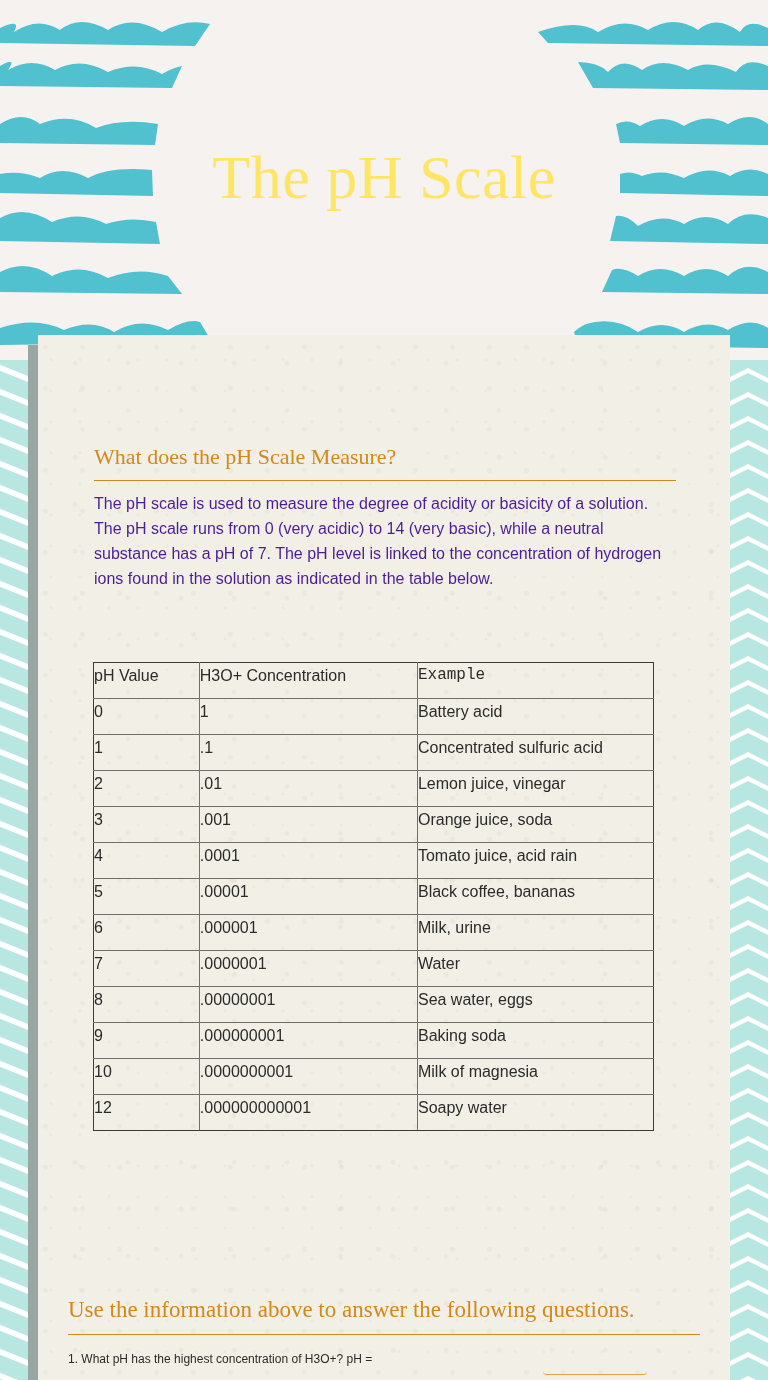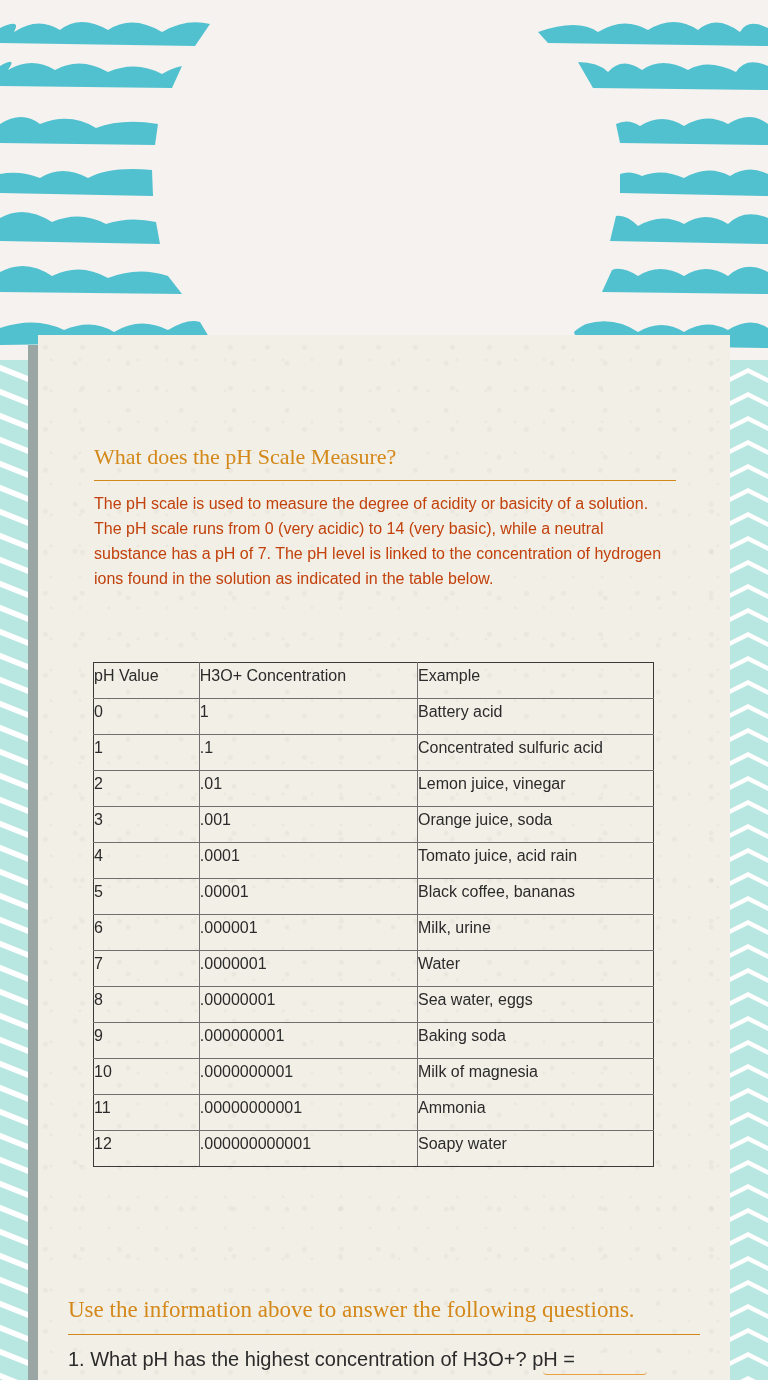--- a/index.html
+++ b/index.html
@@ -40,41 +40,41 @@
     background-size: 37px 41px, 53px 47px, 29px 31px;
   }
   .section-heading {
     position: absolute; font-family: "Liberation Serif", serif; font-weight: normal;
     color: #d4881a; margin: 0; text-align: center;
   }
   .h1 { left: 94px; top: 444px; font-size: 22px; }
   .rule1 { position: absolute; left: 94px; top: 480px; width: 582px; height: 0; border-top: 1.5px solid #d4881a; }
   .intro {
     position: absolute; left: 94px; top: 491px; width: 580px;
-    font-size: 16px; line-height: 25px; color: #c2410c; margin: 0;
+    font-size: 16px; line-height: 25px; color: #4c1d95; margin: 0;
     font-family: "Liberation Sans", sans-serif;
   }
   table.ph {
     position: absolute; left: 93px; top: 662px; width: 561px;
     border-collapse: collapse; font-family: "Liberation Sans", sans-serif;
     font-size: 16px; color: #2b2b2b; border-radius: 10px;
   }
   table.ph td, table.ph th {
     border: 1px solid #6f6f6f; height: 35px; padding: 0 0 0 0;
     vertical-align: top; text-align: left; font-weight: normal; line-height: 25px;
   }
   table.ph tr:first-child th { border-top: 1.5px solid #3a3a3a; }
   table.ph th:first-child, table.ph td:first-child { border-left: 1.5px solid #3a3a3a; }
   table.ph th:last-child, table.ph td:last-child { border-right: 1.5px solid #3a3a3a; }
   table.ph tr:last-child td { border-bottom: 1.5px solid #3a3a3a; }
-  .c1 { width: 109px; } .c2 { width: 224px; margin-top: 43px; } .c3 { width: 244px; }
+  .c1 { width: 109px; } .c2 { width: 224px; margin-top: 43px; } .c3 { width: 244px; font-family: Liberation Mono, monospace; }
   .h2 { left: 68px; top: 1297px; font-size: 23px; }
   .rule2 { position: absolute; left: 68px; top: 1334px; width: 632px; height: 0; border-top: 1.5px solid #d4881a; }
   .q1 {
-    position: absolute; left: 68px; top: 1347px; font-size: 20px; color: #2b2b2b;
+    position: absolute; left: 68px; top: 1347px; font-size: 12px; color: #2b2b2b;
     font-family: "Liberation Sans", sans-serif; line-height: 24px;
   }
   .answer-blank {
     position: absolute; left: 543px; top: 1362px; width: 100px; height: 10px;
     border: none; border-bottom: 1.5px solid #e8a040; border-radius: 0 0 4px 4px;
     background: transparent; outline: none;
   }
 </style>
 </head>
 <body>
@@ -95,20 +95,21 @@
     <g fill="#52c1cf">
       <path d="M230,28 Q210,18 202,32 Q178,14 160,30 Q136,14 110,30 Q86,16 60,32 Q40,18 0,32 L10,43 L230,46 Z"></path>
       <path d="M230,66 Q208,56 198,72 Q170,58 150,70 Q124,56 104,70 Q84,56 70,72 Q60,62 40,62 L55,88 L230,90 Z"></path>
       <path d="M230,124 Q212,110 190,124 Q168,112 146,126 Q124,112 102,126 Q90,118 78,124 L82,143 L230,145 Z"></path>
       <path d="M230,174 Q210,164 192,176 Q170,164 146,178 Q124,168 104,176 Q92,170 82,174 L82,193 L230,196 Z"></path>
       <path d="M230,218 Q206,208 190,224 Q168,210 146,224 Q124,212 100,226 Q88,214 78,216 L72,241 L230,244 Z"></path>
       <path d="M230,272 Q208,260 190,276 Q168,262 146,276 Q122,262 100,276 Q84,266 74,270 L64,292 L230,294 Z"></path>
       <path d="M230,328 Q212,316 190,330 Q168,318 146,332 Q124,318 100,332 Q76,316 48,324 Q40,328 36,332 L40,345 L230,348 Z"></path>
     </g>
   </svg>
+  <h1 class="title">The pH Scale</h1>
 </div>
 
 <div class="chevron-side left">
   <svg width="40" height="1020" viewBox="0 0 40 1020">
     <defs>
       <pattern id="chevL" width="40" height="24" patternUnits="userSpaceOnUse">
         <rect width="40" height="24" fill="#b8e6e0"></rect>
         <path d="M-2,4 L28,16 L28,22 L-2,10 Z" fill="#ffffff"></path>
       </pattern>
     </defs>
@@ -192,25 +193,20 @@
         <td>9</td>
         <td>.000000001</td>
         <td>Baking soda</td>
       </tr>
     <tr>
         <td>10</td>
         <td>.0000000001</td>
         <td>Milk of magnesia</td>
       </tr>
     <tr>
-        <td>11</td>
-        <td>.00000000001</td>
-        <td>Ammonia</td>
-      </tr>
-    <tr>
         <td>12</td>
         <td>.000000000001</td>
         <td>Soapy water</td>
       </tr>
   </tbody>
 </table>
 
 <h2 class="section-heading h2">Use the information above to answer the following questions.</h2>
 <div class="rule2"></div>
 <div class="q1">1. What pH has the highest concentration of H3O+? pH =</div>

